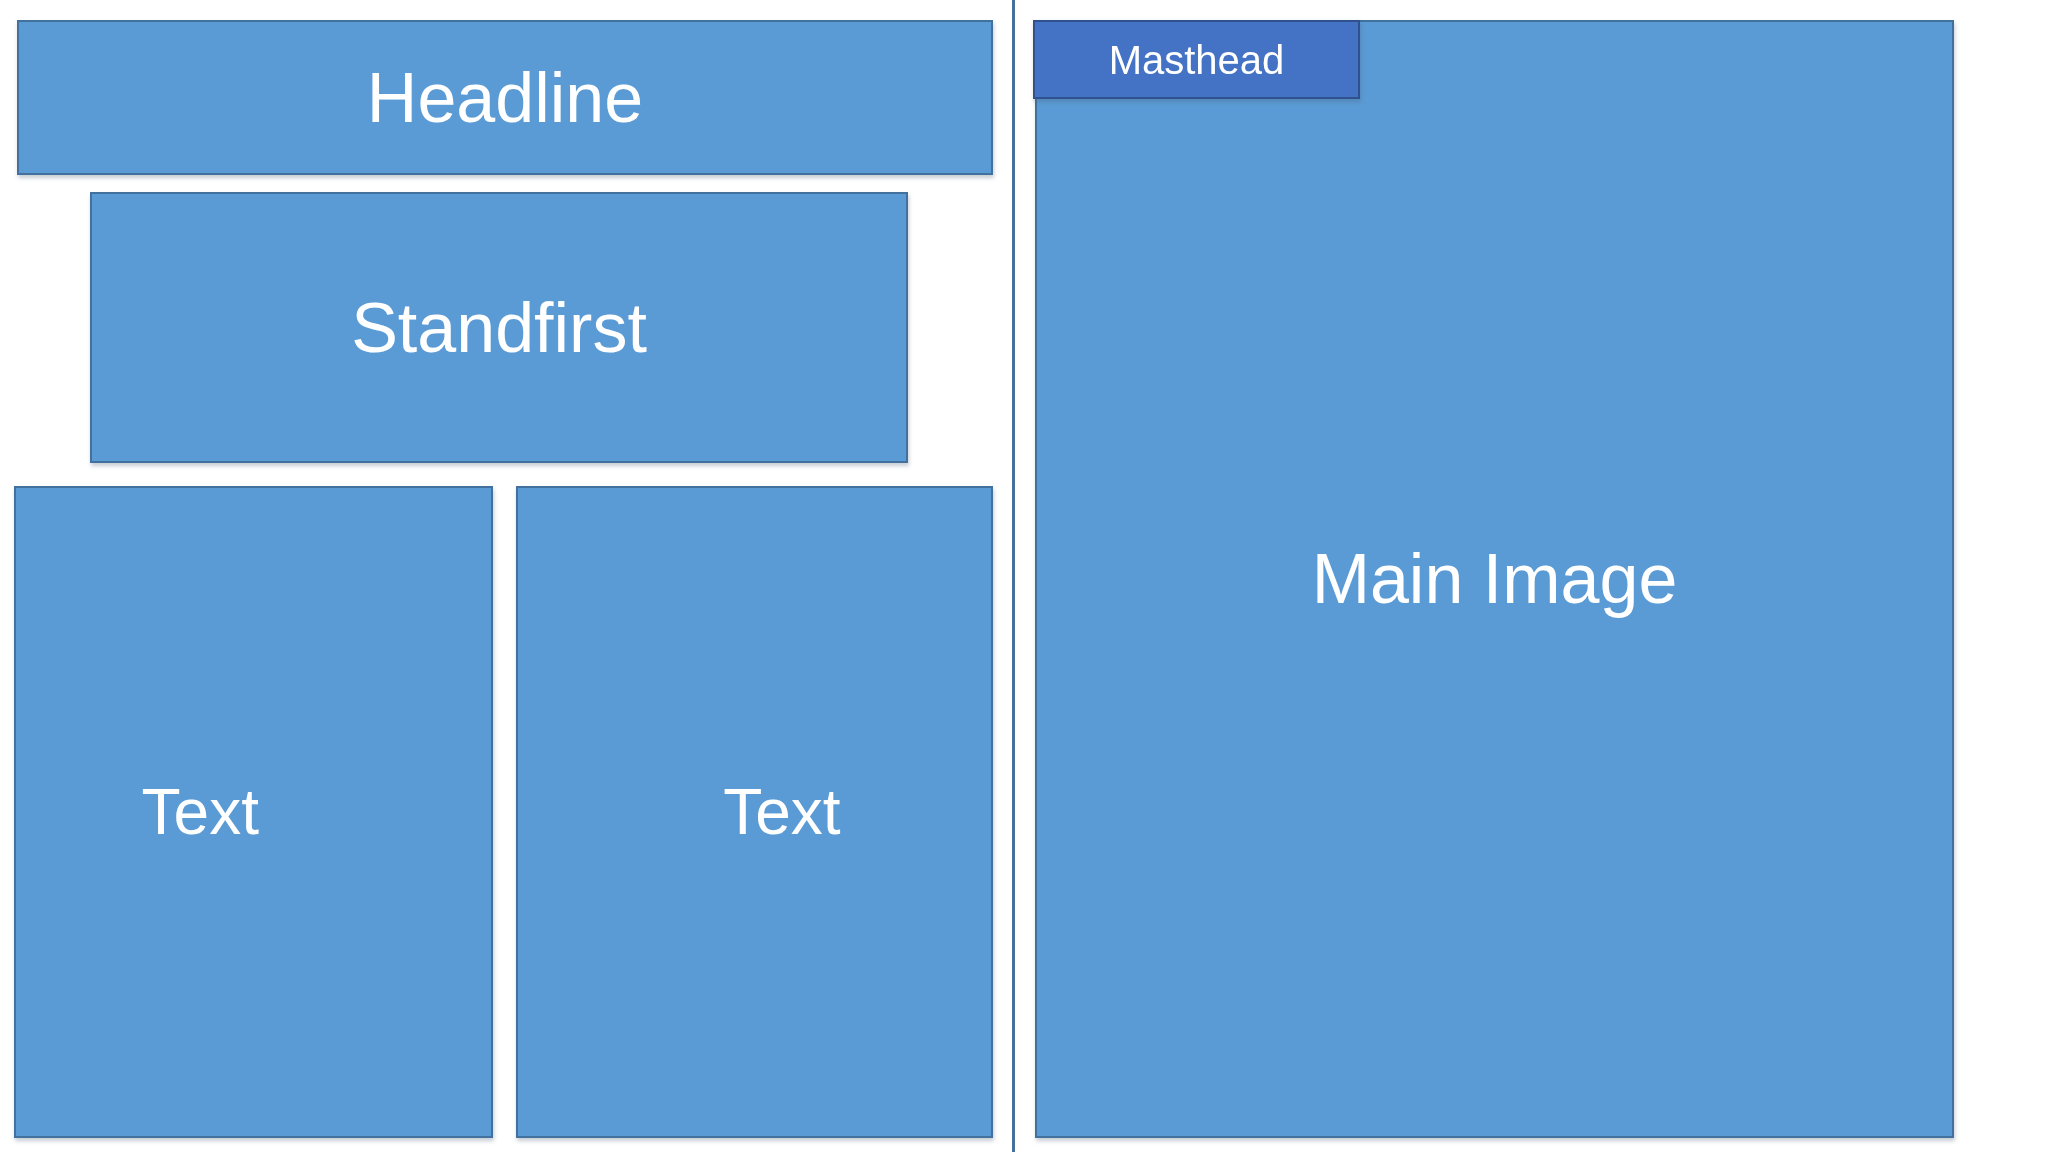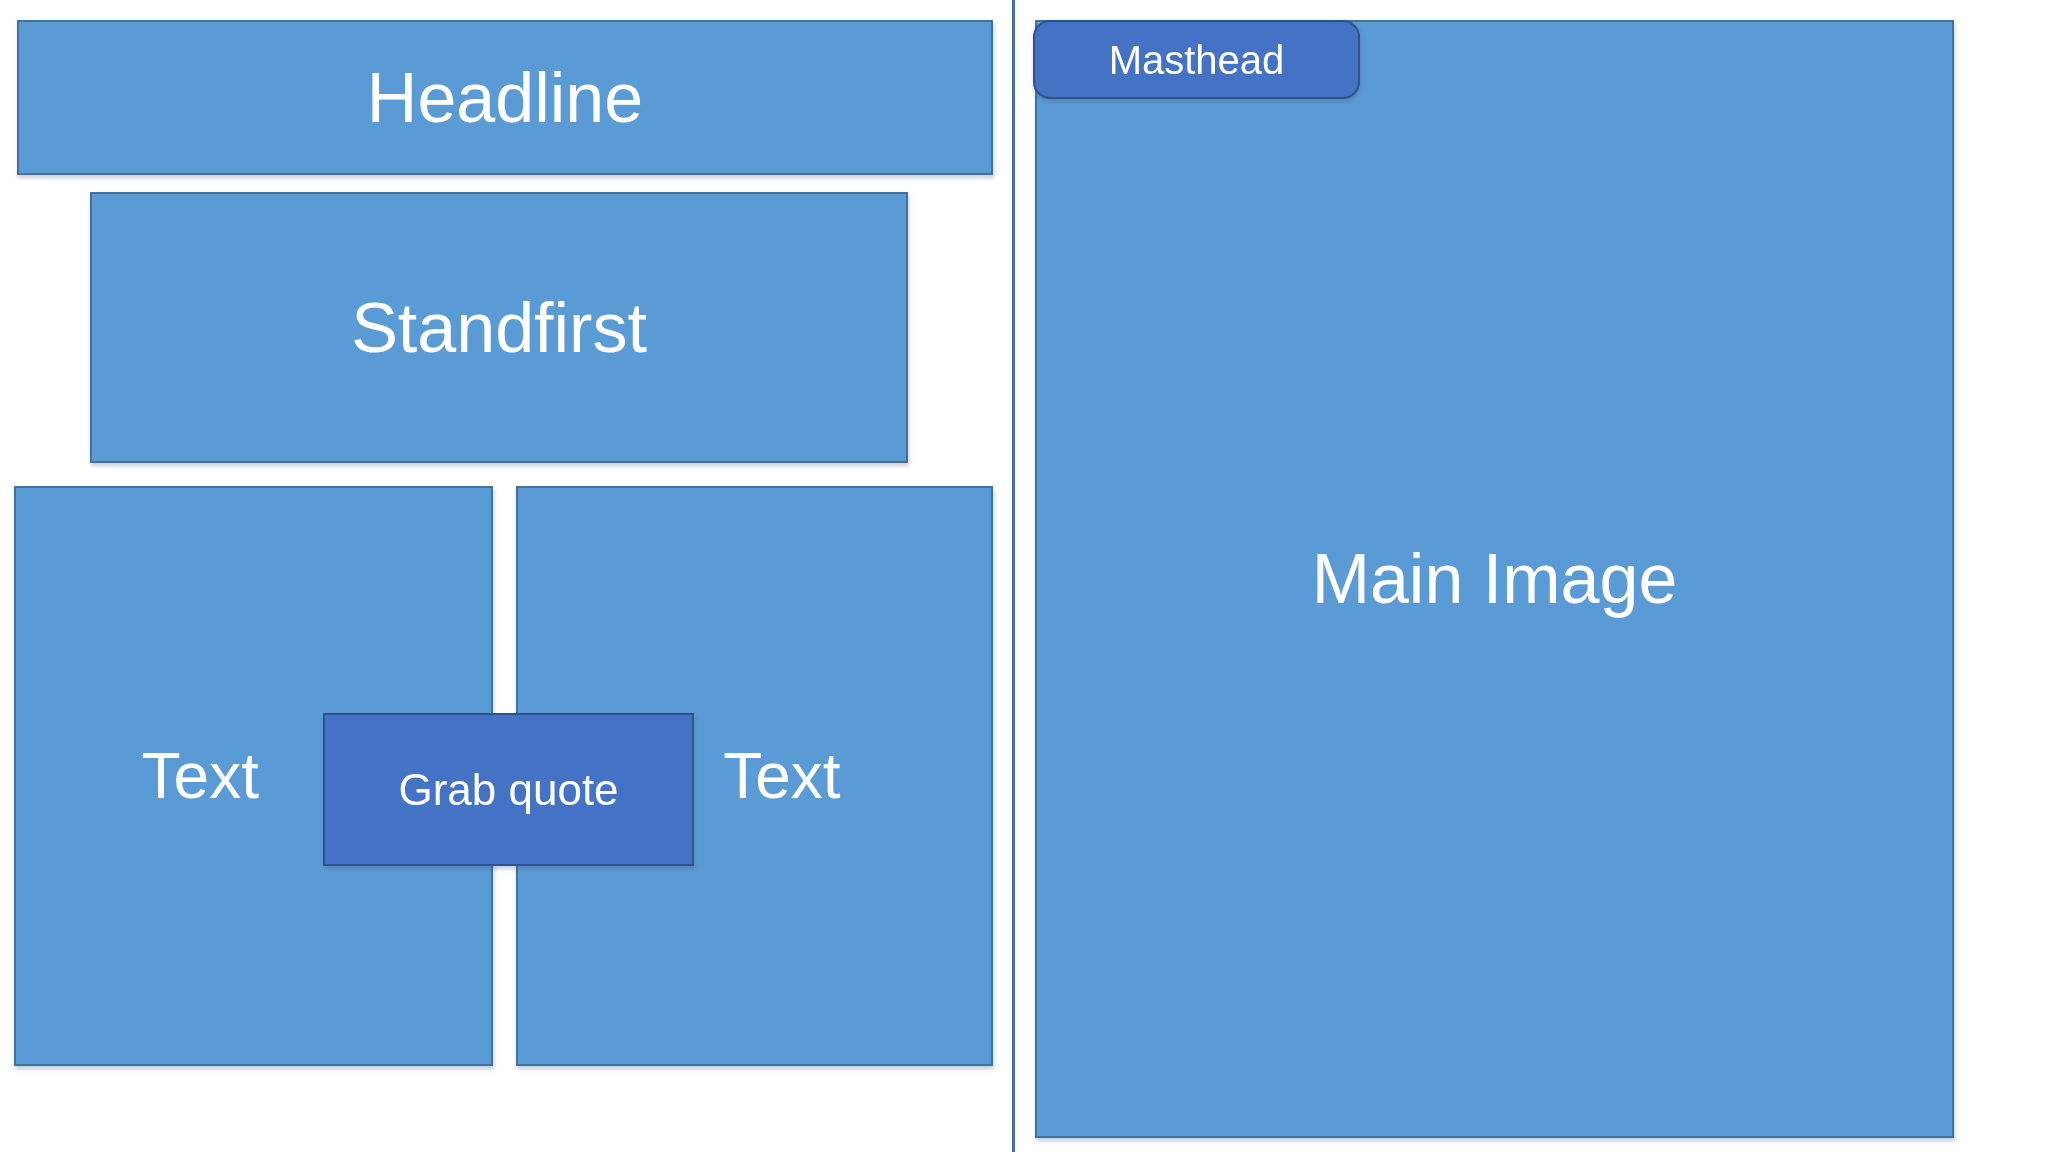--- a/index.html
+++ b/index.html
@@ -40,35 +40,35 @@
     top: 0;
     width: 3px;
     height: 1152px;
     background: var(--divider, #44709d);
     z-index: 1;
   }
 
   
   .headline-box   { left: 17px;  top: 20px;  width: 976px; height: 155px; font-size: 70px; z-index: 2; }
   .standfirst-box { left: 90px;  top: 192px; width: 818px; height: 271px; font-size: 70px; z-index: 2; }
-  .text-box       { top: 486px;  height: 580px; font-size: 64px; z-index: 2; }
+  .text-box       { top: 486px;  height: 652px; font-size: 64px; z-index: 2; }
   .text-box-left  { left: 14px;  width: 479px; }
   .text-box-right { left: 516px; width: 477px; }
   .text-box .col-label {
     position: absolute;
     top: 50%;
     transform: translate(-50%, -50%);
   }
   .text-box-left  .col-label { left: 38.8%; }
   .text-box-right .col-label { left: 55.8%; }
   .grab-quote-box { left: 323px; top: 713px; width: 371px; height: 153px; font-size: 44px; z-index: 3; }
 
   
   .main-image-box { left: 1035px; top: 20px; width: 919px; height: 1118px; font-size: 70px; z-index: 2; }
-  .masthead-box   { left: 1033px; top: 20px; width: 327px; height: 79px;  font-size: 40px; z-index: 3; border-radius: 17px; }
+  .masthead-box   { left: 1033px; top: 20px; width: 327px; height: 79px;  font-size: 40px; z-index: 3; }
 </style>
 </head>
 <body>
 
 <div class="stage">
 
   <div class="divider"></div>
 
   <div class="shape standfirst-box">
     <span>Standfirst</span>
@@ -79,23 +79,20 @@
   </div>
 
   <div class="shape text-box text-box-left">
     <span class="col-label">Text</span>
   </div>
 
   <div class="shape text-box text-box-right">
     <span class="col-label">Text</span>
   </div>
 
-  <div class="shape accent grab-quote-box">
-    <span>Grab quote</span>
-  </div>
 
   <div class="shape main-image-box">
     <span>Main Image</span>
   </div>
 
   <div class="shape accent masthead-box">
     <span>Masthead</span>
   </div>
 
 </div>

